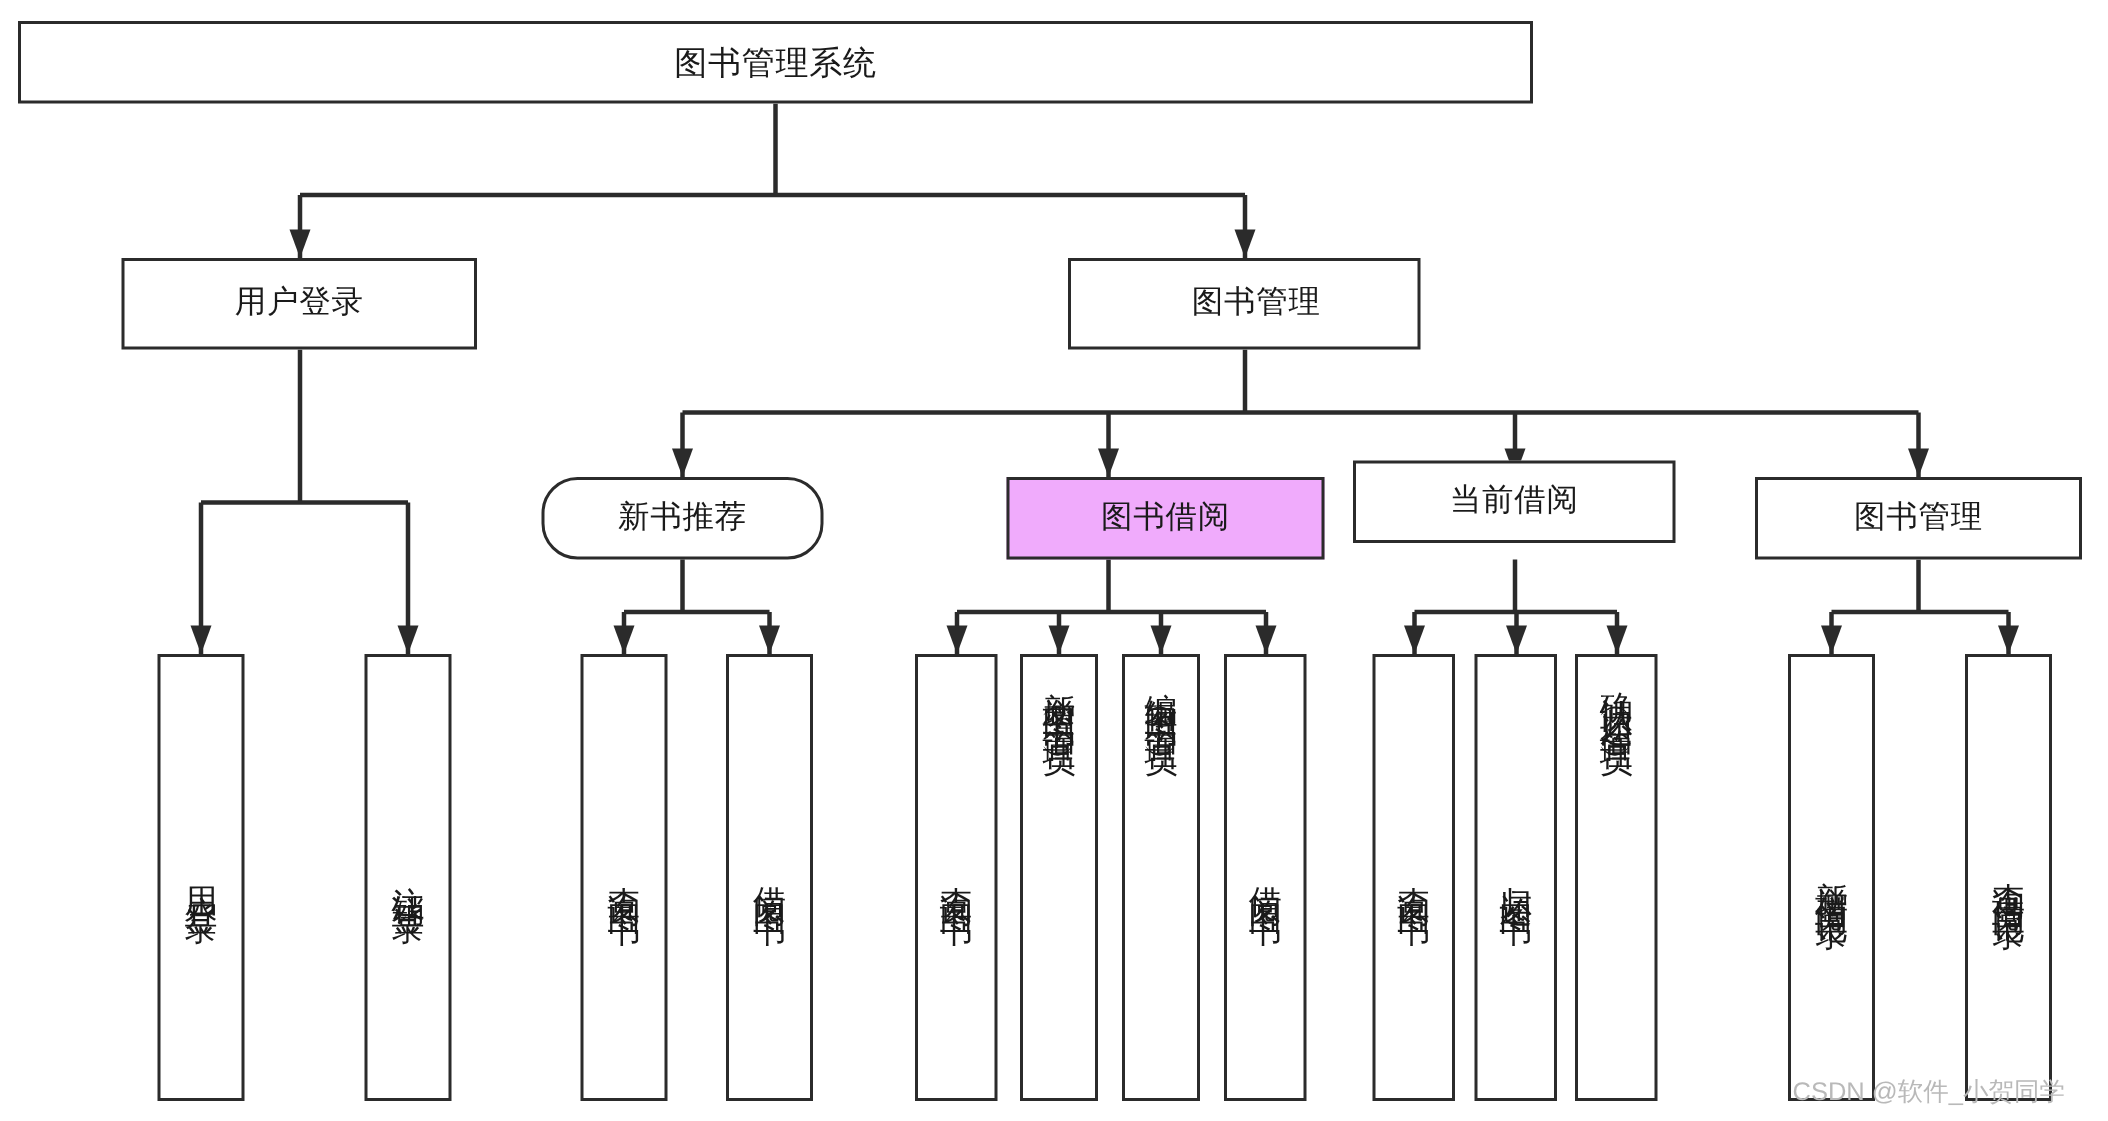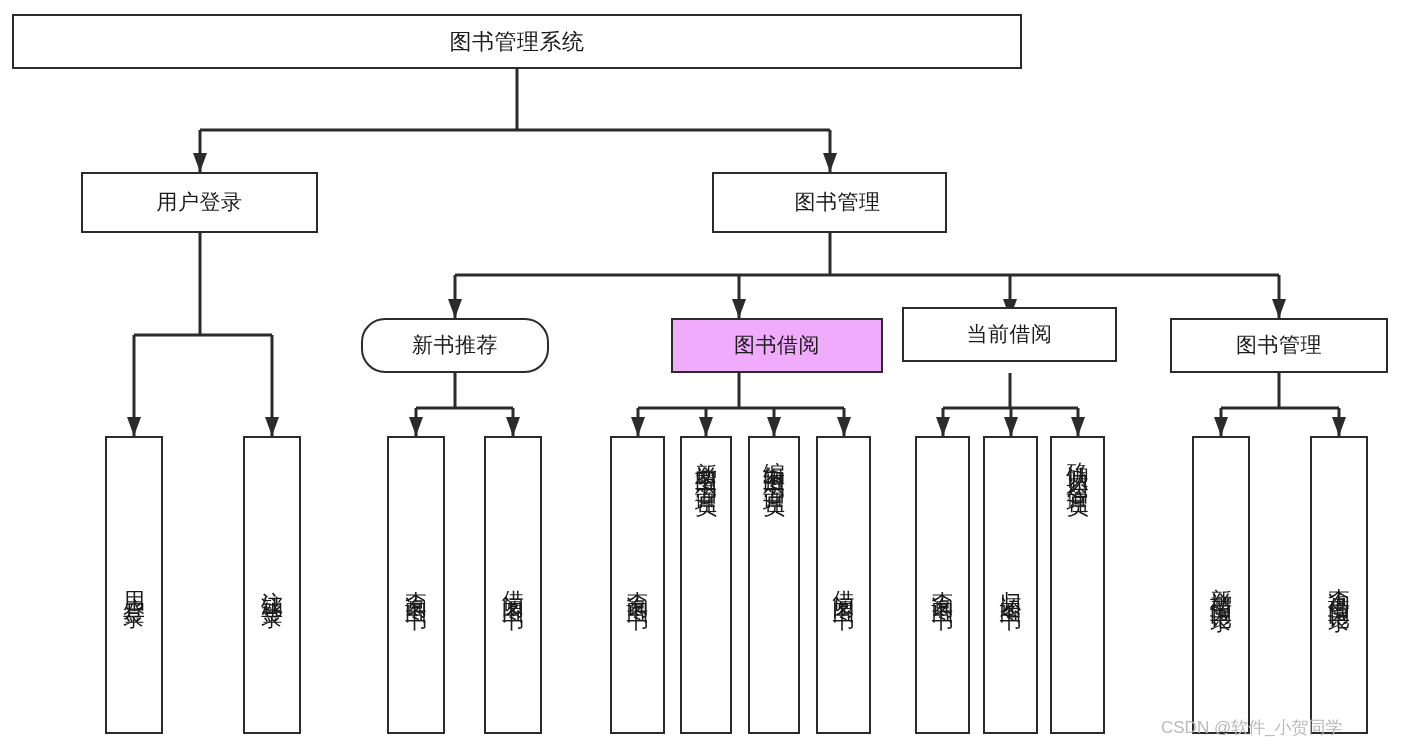--- a/index.html
+++ b/index.html
@@ -187,14 +187,14 @@
       <div class="node vert topalign tall" style="left: 1050px; top: 436px; width: 55px; height: 298px; border-color: rgb(43, 43, 43); background: rgb(255, 255, 255);">
         <div class="node-label" style="color: rgb(26, 26, 26);">确认归还（管理员）</div>
       </div>
       <div class="node vert tall" style="left: 1192px; top: 436px; width: 58px; height: 298px; border-color: rgb(43, 43, 43); background: rgb(255, 255, 255);">
         <div class="node-label" style="color: rgb(26, 26, 26);">新增借阅记录</div>
       </div>
       <div class="node vert tall" style="left: 1310px; top: 436px; width: 58px; height: 298px; border-color: rgb(43, 43, 43); background: rgb(255, 255, 255);">
         <div class="node-label" style="color: rgb(26, 26, 26);">查询借阅记录</div>
       </div>
     </div>
-  <div class="watermark" style="left:1161px; top:716px;text-align:right;">CSDN @软件_小贺同学</div>
+  <div class="watermark" style="left:1195px; top:716px;text-align:right;">CSDN @软件_小贺同学</div>
 </div>
 
 </body></html>

